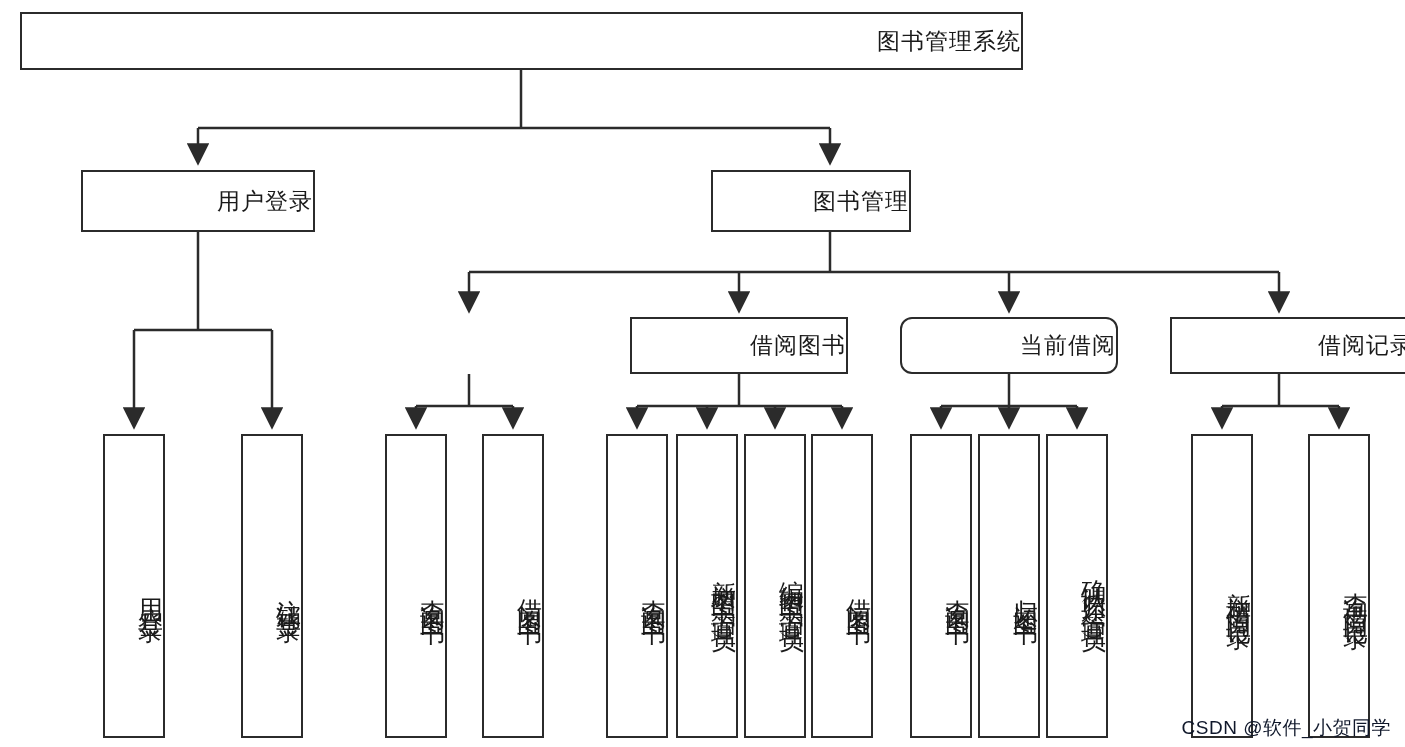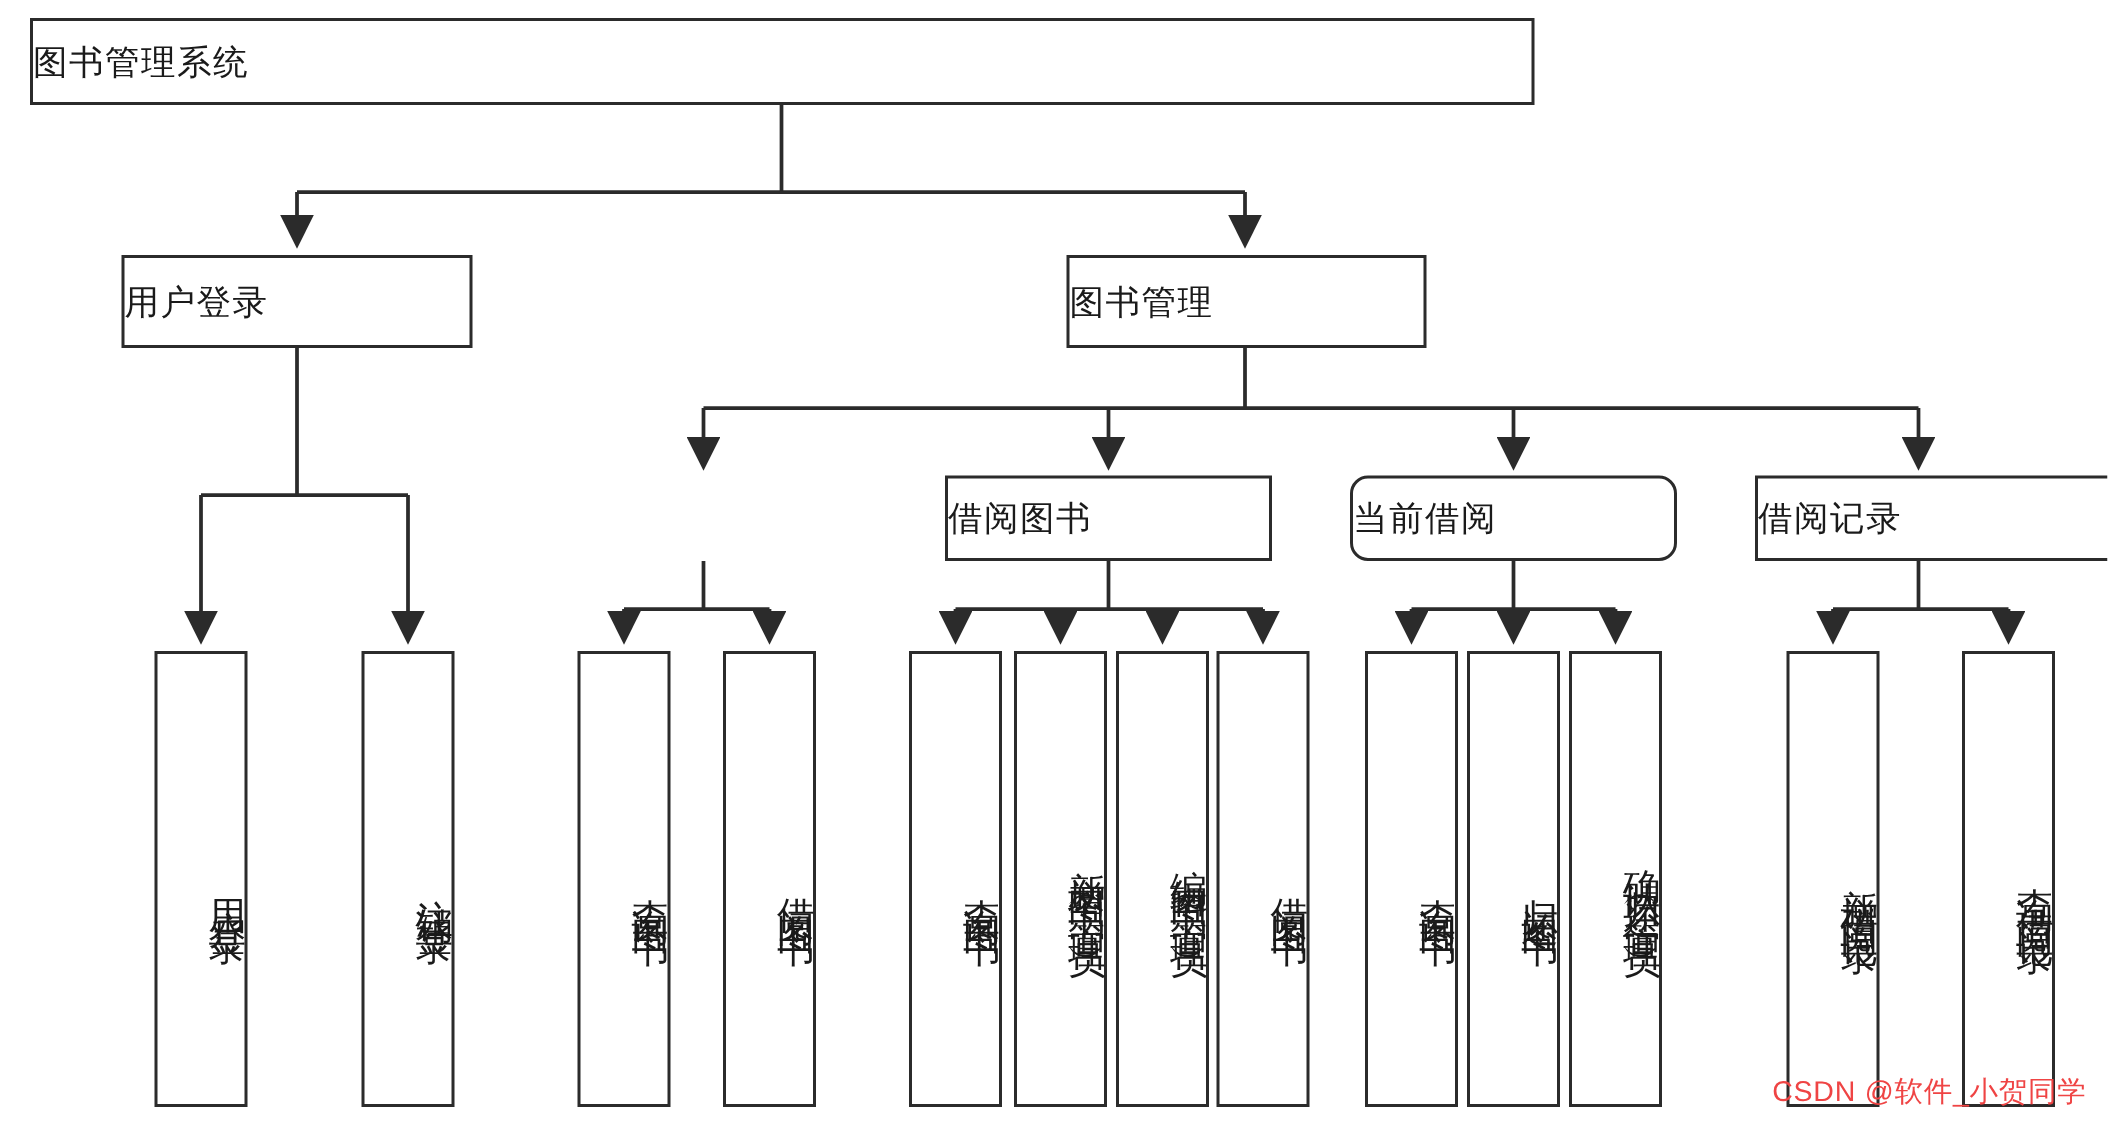--- a/index.html
+++ b/index.html
@@ -24,21 +24,21 @@
     width: 1405px;
     height: 747px;
   }
   .node {
     position: absolute;
     box-sizing: border-box;
     border: 2.5px solid #2b2b2b;
     background: #ffffff;
     display: flex;
     align-items: center;
-    justify-content: flex-start;
+    justify-content: flex-end;
     color: #1a1a1a;
     z-index: 2;
   }
   .node-h {
     font-size: 23px;
     letter-spacing: 1px;
     white-space: nowrap;
   }
   .node-root {
     font-size: 23px;
@@ -56,21 +56,21 @@
     white-space: nowrap;
   }
   .node-v.tall-pad {
     padding-top: 10px;
   }
   .watermark {
     position: absolute;
     right: 14px;
     bottom: 6px;
     font-size: 19px;
-    color: #ef4444;
+    color: #0f172a;
     letter-spacing: 0.5px;
     z-index: 5;
     white-space: nowrap;
   }
 </style>
 </head>
 <body>
 
 <div id="diagram-canvas">
 
@@ -124,21 +124,21 @@
     </g>
   </svg>
 
   <div class="node node-root" style="left:20px; top:12px; width:1003px; height:58px;">
     <span>图书管理系统</span>
   </div>
 
   <div class="node node-h" style="left:81px; top:170px; width:234px; height:62px;">
     <span>用户登录</span>
   </div>
-  <div class="node node-h" style="left:711px; top:170px; width:240px; height:62px;">
+  <div class="node node-h" style="left:711px; top:170px; width:200px; height:62px;">
     <span>图书管理</span>
   </div>
 
   <div class="node node-h" style="left:630px; top:317px; width:218px; height:57px;">
     <span>借阅图书</span>
   </div>
   <div class="node node-h" style="left:900px; top:317px; width:218px; height:57px;border-radius:12px;">
     <span>当前借阅</span>
   </div>
   <div class="node node-h" style="left:1170px; top:317px; width:246px; height:57px;">

